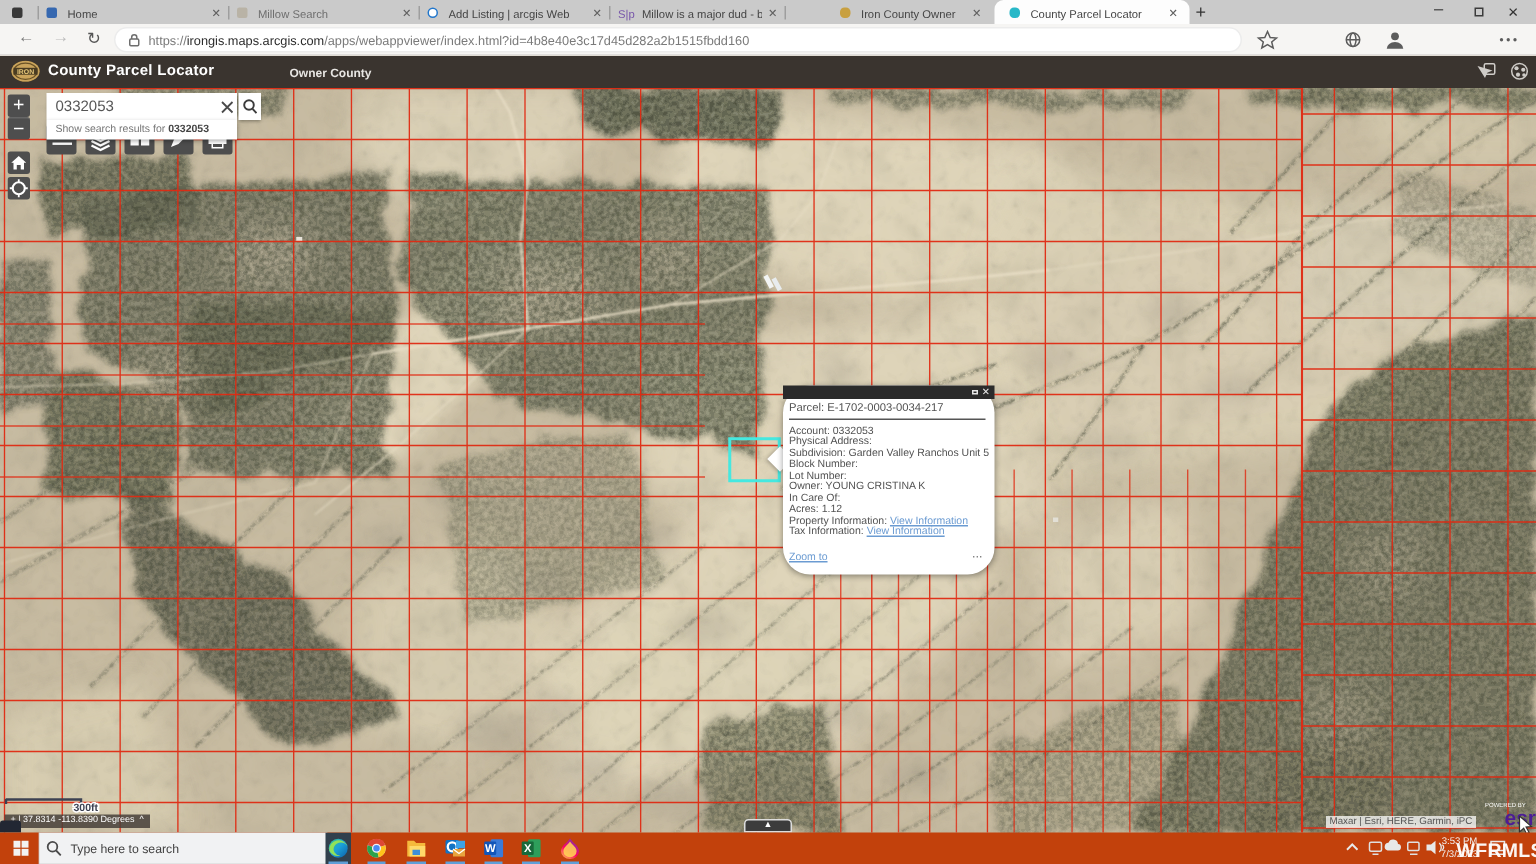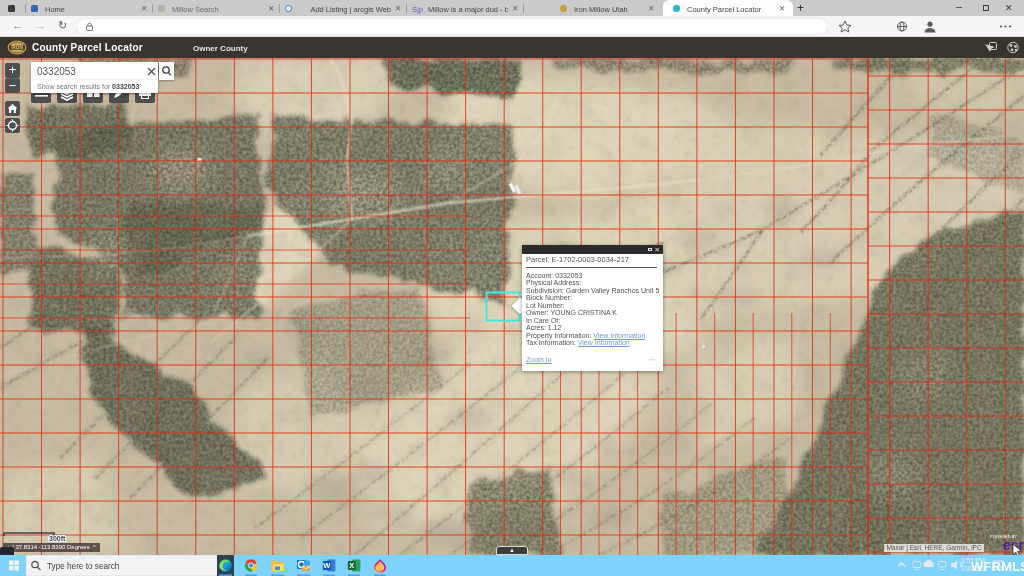--- a/index.html
+++ b/index.html
@@ -3,21 +3,21 @@
 <meta charset="utf-8">
 <style>
 * { margin:0; padding:0; box-sizing:border-box; }
 html,body { width:1024px; height:576px; overflow:hidden; font-family:"Liberation Sans", sans-serif; }
 #screen { position:relative; width:1024px; height:576px; background:#cec0a2; }
 .abs { position:absolute; }
 
 
 #tabbar { position:absolute; left:0; top:0; width:1024px; height:16px; background:#cacaca; }
 .tabsep { position:absolute; top:4px; width:1px; height:9px; background:#9e9e9e; }
-.tabtxt { position:absolute; top:4.5px; font-size:7.5px; color:#454545; white-space:nowrap;text-align:right; }
+.tabtxt { position:absolute; top:4.5px; font-size:7.5px; color:#454545; white-space:nowrap; }
 .tabx { position:absolute; top:3.5px; font-size:7.5px; color:#5f5f5f; }
 .ticon { position:absolute; top:5px; width:7px; height:7px; border-radius:1.5px; }
 #activetab { position:absolute; left:663px; top:0; width:130px; height:16px; background:#fdfdfd; border-radius:6px 6px 0 0; }
 
 
 #addrbar { position:absolute; left:0; top:16px; width:1024px; height:21px; background:#f6f5f3; border-bottom:1px solid #e0dedd; }
 #urlpill { position:absolute; left:77px; top:3px; width:750px; height:15px; background:#ffffff; border-radius:8px; box-shadow:0 0 0 1px #ececec; }
 .navic { position:absolute; top:3px; font-size:11px; color:#7a7a7a; }
 
 
@@ -27,27 +27,27 @@
 #map { position:absolute; left:0; top:58px; width:1024px; height:497px; filter:blur(0.3px); }
 
 
 #searchbox { position:absolute; left:31px; top:62px; width:127px; height:18px; background:#fff; box-shadow:0 1px 2px rgba(0,0,0,.3); }
 #searchbtn { position:absolute; left:159px; top:62px; width:15px; height:18px; background:#fff; box-shadow:0 1px 2px rgba(0,0,0,.3); }
 #sugg { position:absolute; left:31px; top:80px; width:127px; height:13px; background:#fff; box-shadow:0 1px 3px rgba(0,0,0,.35); z-index:5; }
 .mapbtn { position:absolute; left:5px; width:15px; background:#4e4e4e; border-radius:2px; color:#fff; text-align:center; }
 .toolbtn { position:absolute; top:83px; width:20px; height:20px; background:#4d4d4d; border-radius:2px; }
 
 
-#popup { position:absolute; left:522px; top:245px; width:141px; height:126px; background:#fff; box-shadow:0 1px 4px rgba(0,0,0,.4); }
+#popup { position:absolute; left:522px; top:257px; width:141px; height:126px; background:#fff; box-shadow:0 1px 4px rgba(0,0,0,.4);border-radius:18px; }
 #popuphdr { position:absolute; left:0; top:0; width:141px; height:9px; background:#2b2b2b; }
 #popupbody { position:absolute; left:4px; top:11px; font-size:7px; line-height:7.45px; color:#525252; }
 .plink { color:#6b9bd2; text-decoration:underline; }
 
 
-#taskbar { position:absolute; left:0; top:555px; width:1024px; height:21px; background:#7dd3fc; }
+#taskbar { position:absolute; left:0; top:555px; width:1024px; height:21px; background:#c2410c; }
 </style>
 </head>
 <body>
 <div id="screen">
   <div id="map"><svg id="mapsvg" width="1024" height="497" viewBox="0 0 1024 497" xmlns="http://www.w3.org/2000/svg">
         <defs>
 <filter id="blur10" x="-30%" y="-30%" width="160%" height="160%">
             <feGaussianBlur stdDeviation="10"></feGaussianBlur>
           </filter>
 <filter id="blur6" x="-30%" y="-30%" width="160%" height="160%">
@@ -324,21 +324,21 @@
     <div class="tabsep" style="left:279px;"></div>
     <div class="ticon" style="left:285px; background:#fff; border:1px solid #2277cc; border-radius:4px;"></div>
     <div class="tabtxt" style="left:299px; width:92px; overflow:hidden;">Add Listing | arcgis Web</div>
     <div class="tabx" style="left:395px;">✕</div>
     <div class="tabsep" style="left:406px;"></div>
     <div class="tabtxt" style="left:412px; color:#7755aa; font-weight:normal;">S|p</div>
     <div class="tabtxt" style="left:428px; width:80px; overflow:hidden;">Millow is a major dud - boards.s</div>
     <div class="tabx" style="left:512px;">✕</div>
     <div class="tabsep" style="left:523px;"></div>
     <div class="ticon" style="left:560px; background:#c8a040; border-radius:3px;"></div>
-    <div class="tabtxt" style="left:574px;">Iron Millow Utah</div>
+    <div class="tabtxt" style="left:574px;">Iron County Owner</div>
     <div class="tabx" style="left:648px;">✕</div>
     <div id="activetab">
       <div class="ticon" style="left:10px; background:#28b8c8; border-radius:3px;"></div>
       <div class="tabtxt" style="left:24px;">County Parcel Locator</div>
       <div class="tabx" style="left:116px;">✕</div>
     </div>
     <div class="tabtxt" style="left:797px; font-size:12px; top:1px; color:#333;">+</div>
     <div class="tabtxt" style="left:956px; font-size:11px; top:0px; color:#333;">–</div>
     <div class="abs" style="left:983px; top:5px; width:6px; height:6px; border:1px solid #3c3c3c;"></div>
     <div class="tabtxt" style="left:1005px; font-size:9px; top:3px; color:#333;">✕</div>
@@ -346,20 +346,21 @@
 
   <div id="addrbar">
     <div class="navic" style="left:12px;">←</div>
     <div class="navic" style="left:35px; color:#bcbcbc;">→</div>
     <div class="navic" style="left:58px; color:#555;">↻</div>
     <div id="urlpill">
       <svg style="position:absolute; left:8px; top:3px;" width="9" height="10" viewBox="0 0 9 10">
           <rect x="1.5" y="4" width="6" height="4.5" rx="0.8" fill="none" stroke="#6e6e6e" stroke-width="1"></rect>
           <path d="M2.8,4 L2.8,2.8 a1.7,1.7 0 0 1 3.4,0 L6.2,4" fill="none" stroke="#6e6e6e" stroke-width="1"></path>
         </svg>
+      <span style="position:absolute; left:22px; top:3px; font-size:8.5px; color:#7a7a7a;">https://<span style="color:#2b2b2b;">irongis.maps.arcgis.com</span>/apps/webappviewer/index.html?id=4b8e40e3c17d45d282a2b1515fbdd160</span>
     </div>
     <svg style="position:absolute; left:830px; top:2px;" width="190" height="17" viewBox="0 0 190 17">
       <g stroke="#5c5c5c" fill="none" stroke-width="1">
         <path d="M15,3 L16.8,7 L21,7.4 L17.8,10 L18.8,14 L15,11.8 L11.2,14 L12.2,10 L9,7.4 L13.2,7 Z"></path>
         <circle cx="72" cy="8.5" r="4.5"></circle>
         <ellipse cx="72" cy="8.5" rx="2" ry="4.5"></ellipse>
         <line x1="67.5" y1="8.5" x2="76.5" y2="8.5"></line>
       </g>
       <g fill="#5c5c5c">
         <circle cx="100" cy="6.2" r="2.6"></circle>

